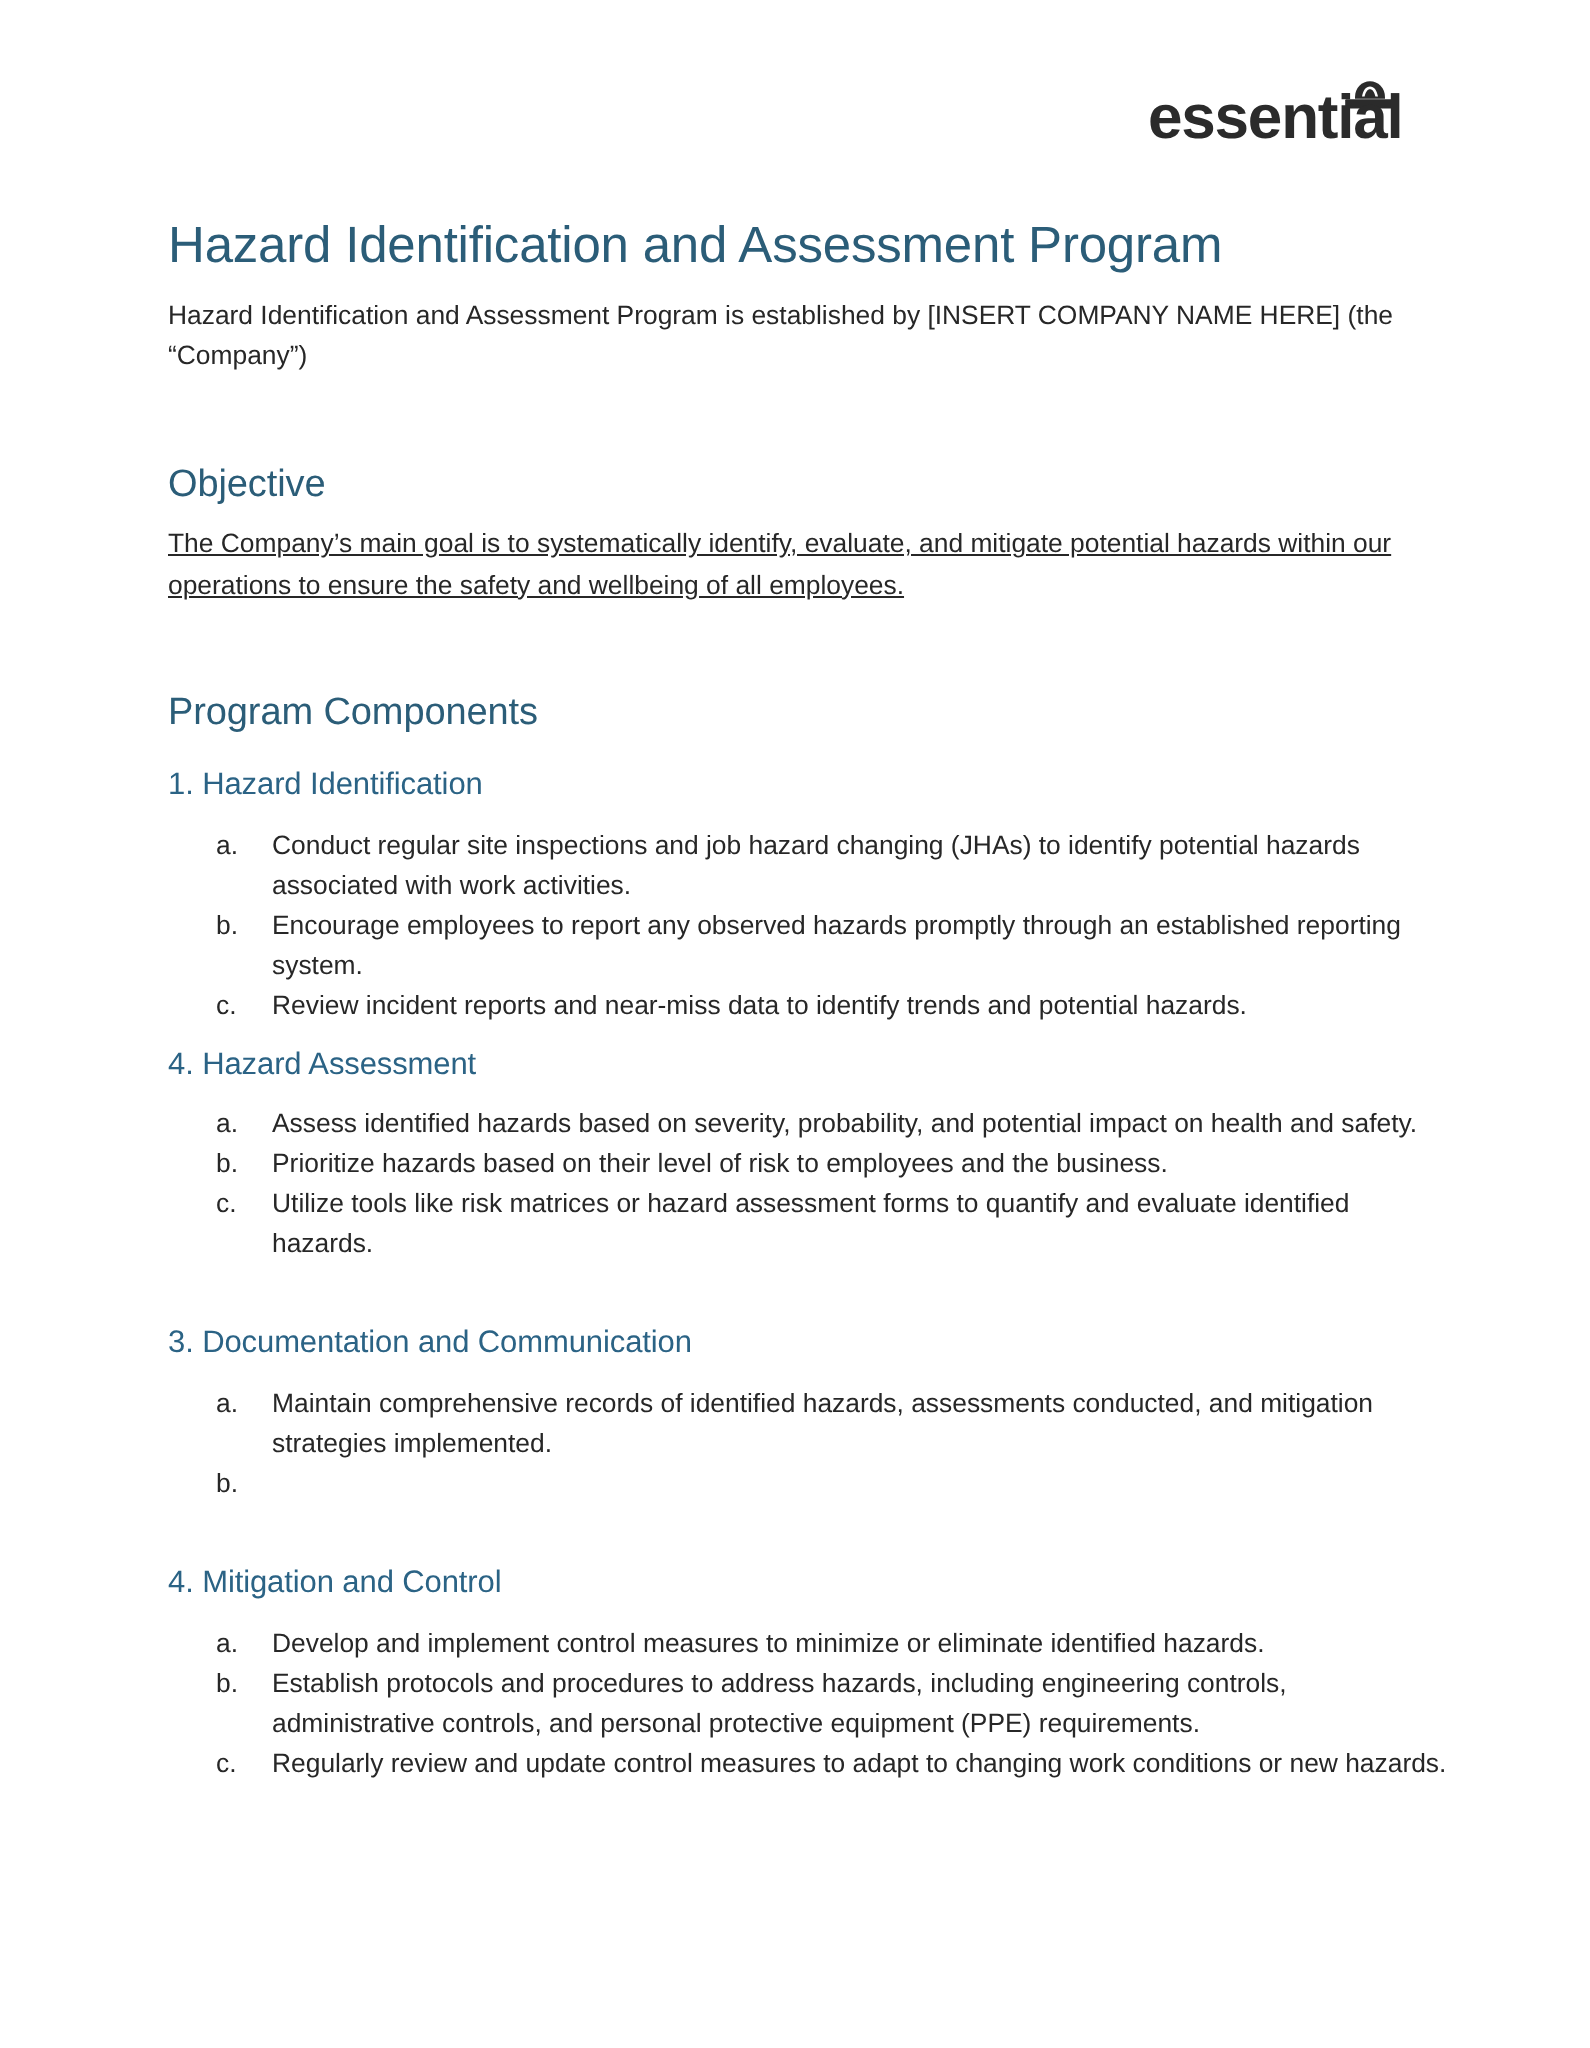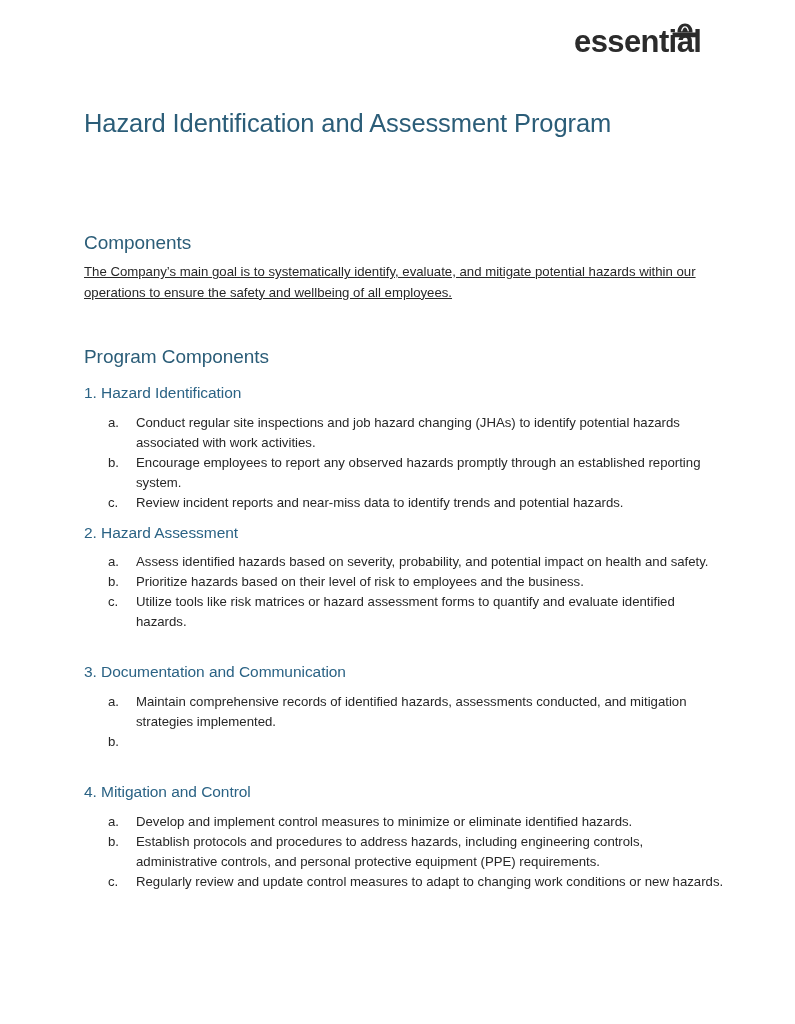--- a/index.html
+++ b/index.html
@@ -17,21 +17,21 @@
     height: 1024px;
     background: #ffffff;
     overflow: hidden;
     box-sizing: border-box;
   }
 
   
   .logo-bar {
     position: absolute;
     right: 79px;
-    top: 16px;
+    top: 33px;
     height: 44px;
     display: flex;
     align-items: center;
     justify-content: flex-start;
   }
   .logo-svg { display: block; }
 
   
   .doc-title {
     position: absolute;
@@ -139,43 +139,44 @@
         <path d="M103.5 13.6 C103.5 8.9 106.9 5.6 111.0 5.6 C115.1 5.6 118.5 8.9 118.5 13.6 L118.5 14.4 L103.5 14.4 Z"></path>
         <rect x="98.6" y="14.6" width="24.8" height="4.6" rx="0.6"></rect>
         <path d="M107.0 13.3 C107.6 10.1 109.0 8.3 111.0 8.3 C113.0 8.3 114.4 10.1 115.0 13.3 L113.7 13.3 C113.2 10.9 112.2 9.6 111.0 9.6 C109.8 9.6 108.8 10.9 108.3 13.3 Z" fill="#ffffff"></path>
       </g>
 
       <text x="0" y="34" font-family="'Liberation Sans', sans-serif" font-size="31" font-weight="bold" fill="#2b2b2b" letter-spacing="-0.6">essential</text>
     </svg>
   </div>
 
   <h1 class="doc-title">Hazard Identification and Assessment Program</h1>
-
-  <h2 class="h2" id="objective-heading">Components</h2>
+  <p class="intro">Hazard Identification and Assessment Program is established by [INSERT COMPANY NAME HERE] (the “Company”)</p>
+
+  <h2 class="h2" id="objective-heading">Objective</h2>
   <p class="body-para" id="objective-body">The Company’s main goal is to systematically identify, evaluate, and mitigate potential hazards within our operations to ensure the safety and wellbeing of all employees.</p>
 
   <h2 class="h2" id="components-heading">Program Components</h2>
 
   <h3 class="h3" id="sec1-heading">1. Hazard Identification</h3>
   <ol class="alpha-list" id="sec1-list">
     <li class="alpha-item">
       <span class="alpha-marker">a.</span>
       <span>Conduct regular site inspections and job hazard changing (JHAs) to identify potential hazards associated with work activities.</span>
     </li>
     <li class="alpha-item">
       <span class="alpha-marker">b.</span>
       <span>Encourage employees to report any observed hazards promptly through an established reporting system.</span>
     </li>
     <li class="alpha-item">
       <span class="alpha-marker">c.</span>
       <span>Review incident reports and near-miss data to identify trends and potential hazards.</span>
     </li>
   </ol>
 
-  <h3 class="h3" id="sec2-heading">2. Hazard Assessment</h3>
+  <h3 class="h3" id="sec2-heading">4. Hazard Assessment</h3>
   <ol class="alpha-list" id="sec2-list">
     <li class="alpha-item">
       <span class="alpha-marker">a.</span>
       <span>Assess identified hazards based on severity, probability, and potential impact on health and safety.</span>
     </li>
     <li class="alpha-item">
       <span class="alpha-marker">b.</span>
       <span>Prioritize hazards based on their level of risk to employees and the business.</span>
     </li>
     <li class="alpha-item">

